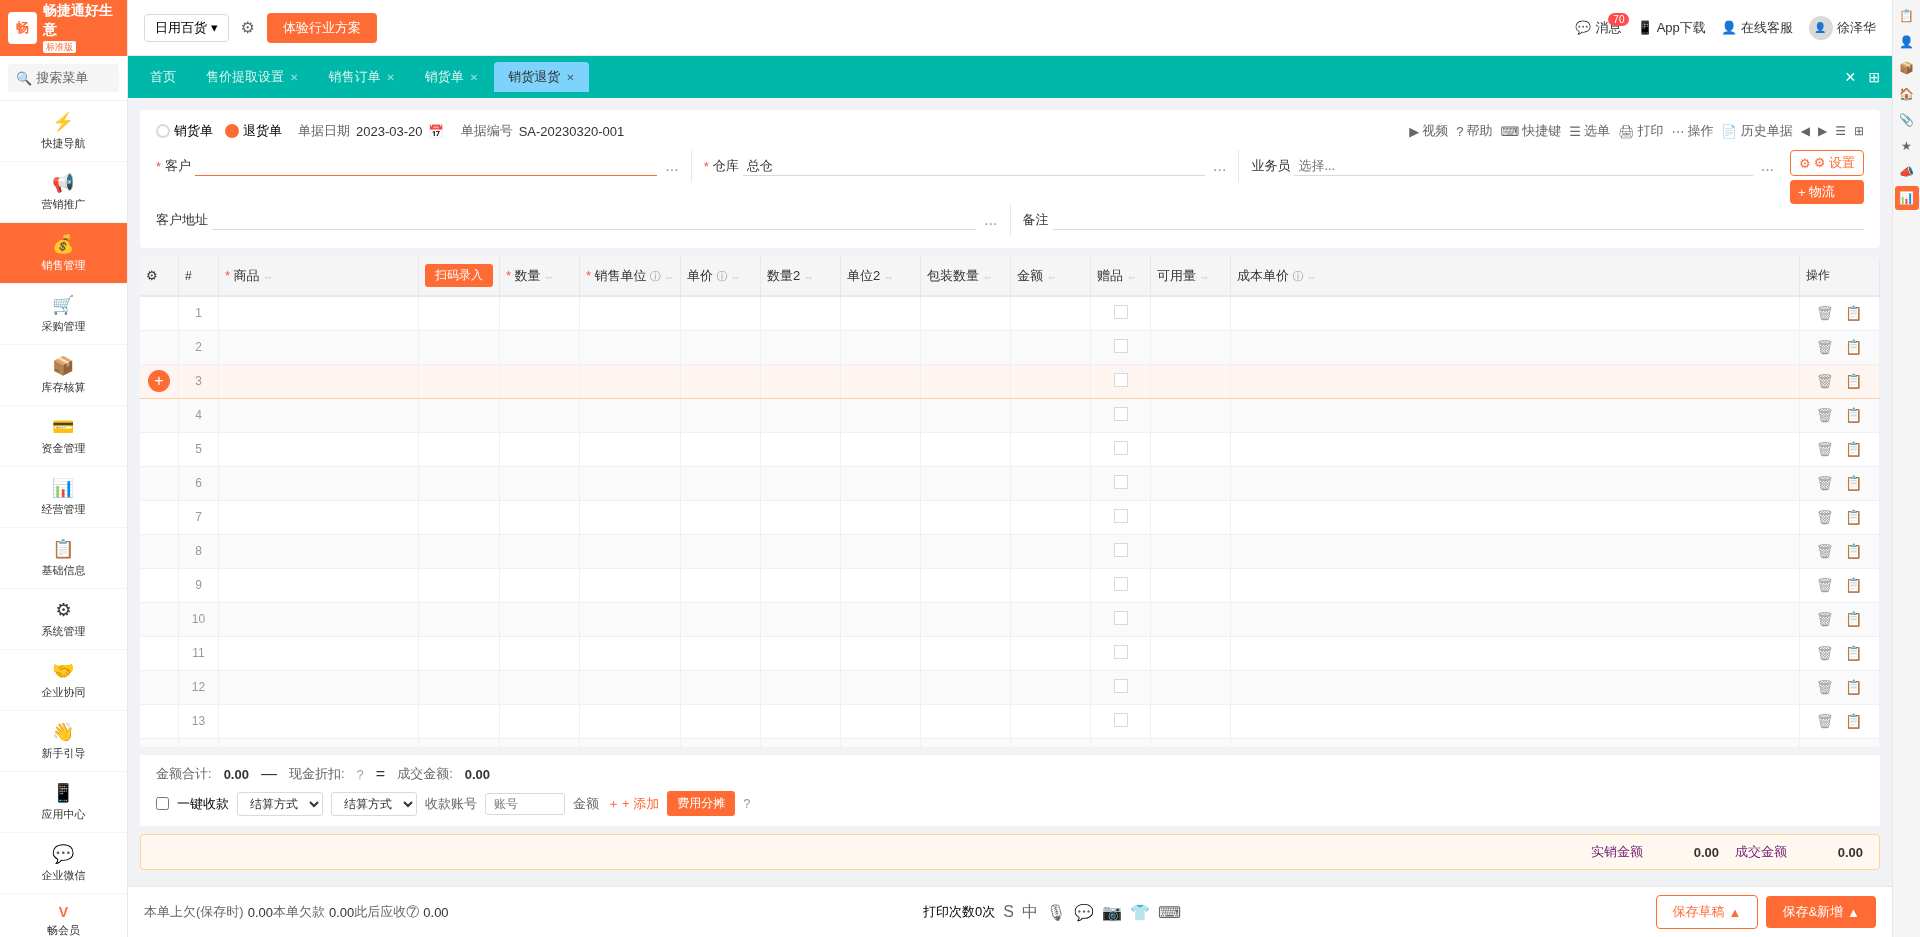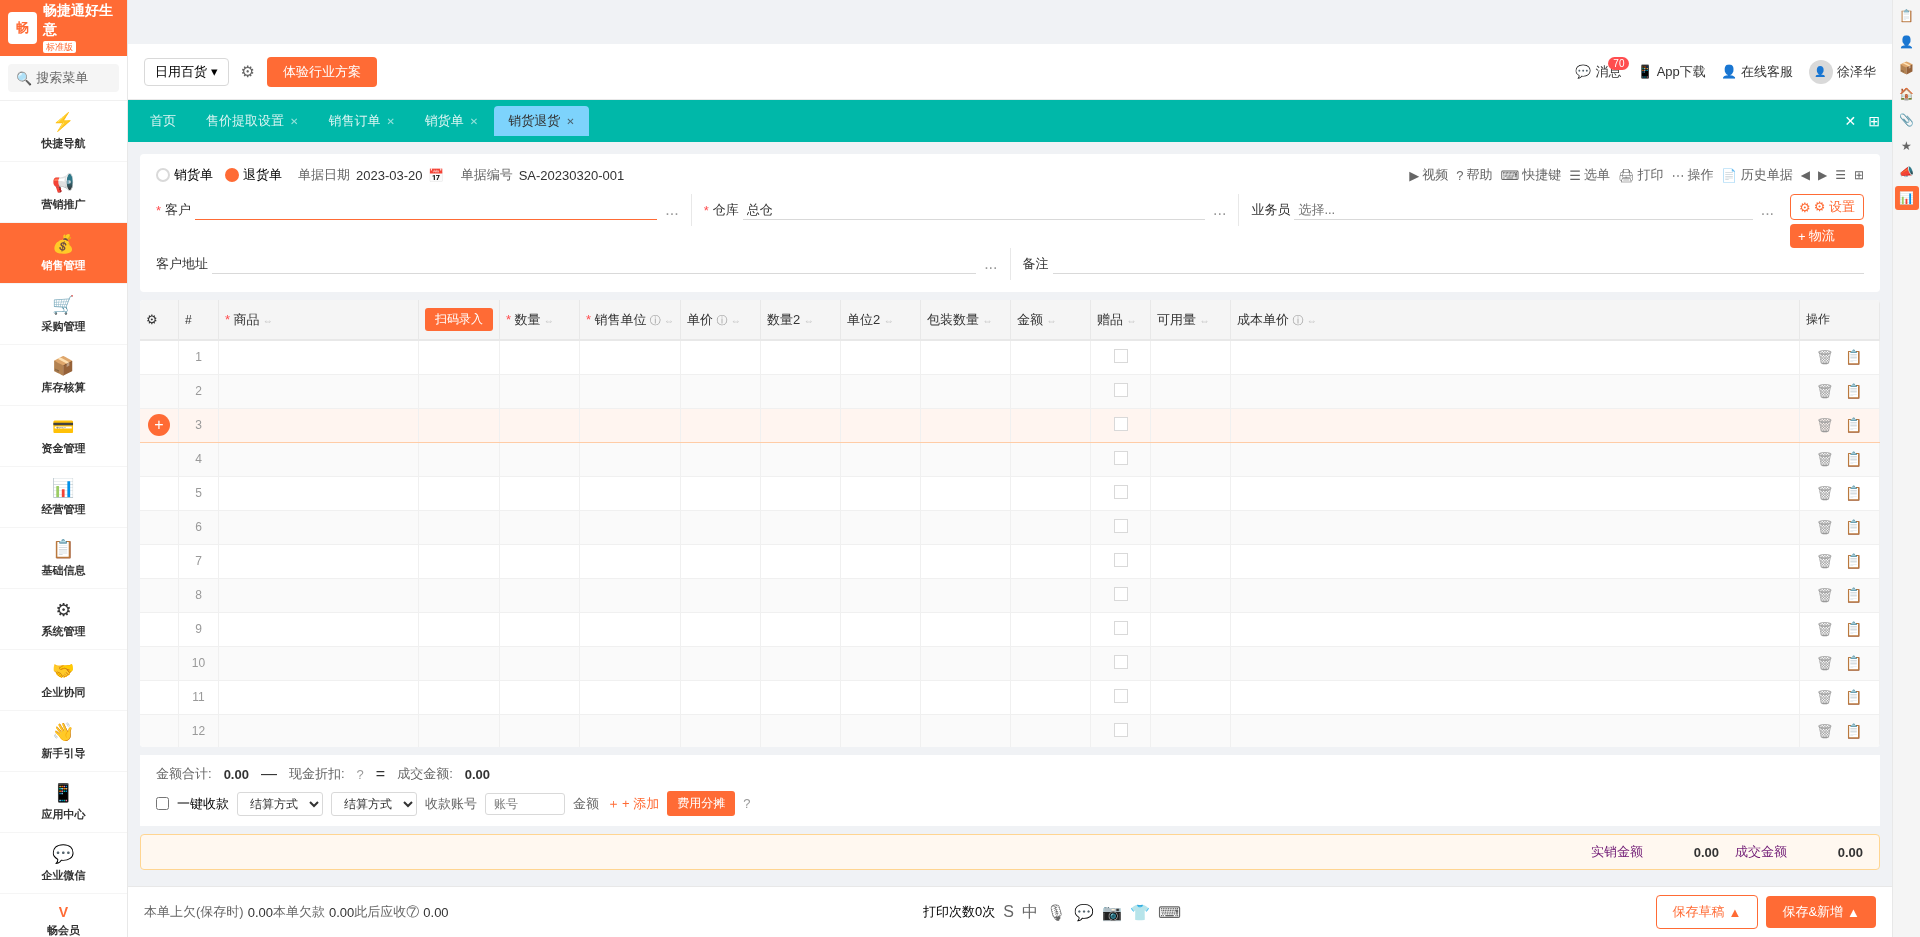--- a/index.html
+++ b/index.html
@@ -9,24 +9,24 @@
     .sidebar { width: 128px; background: #fff; display: flex; flex-direction: column; border-right: 1px solid #e8e8e8; flex-shrink: 0; }
     .sidebar-logo { background: #ff6b35; padding: 10px 8px; display: flex; align-items: center; gap: 6px; height: 56px; }
     .sidebar-logo-icon { width: 32px; height: 32px; background: #fff; border-radius: 4px; display: flex; align-items: center; justify-content: center; color: #ff6b35; font-weight: bold; font-size: 14px; }
     .sidebar-logo-text { color: #fff; font-size: 11px; line-height: 1.3; }
     .sidebar-logo-badge { background: #fff; color: #ff6b35; font-size: 9px; border-radius: 2px; padding: 1px 3px; }
     .sidebar-search { padding: 8px; border-bottom: 1px solid #f0f0f0; }
     .sidebar-search-btn { width: 100%; background: #f5f5f5; border: none; border-radius: 4px; padding: 5px 8px; display: flex; align-items: center; gap: 4px; cursor: pointer; color: #666; font-size: 12px; }
     .sidebar-nav-item { display: flex; flex-direction: column; align-items: center; padding: 10px 4px; cursor: pointer; color: #333; border-bottom: 1px solid #f5f5f5; position: relative; }
     .sidebar-nav-item.active { background: #ff6b35; color: #fff; }
     .sidebar-nav-item .nav-icon { font-size: 18px; margin-bottom: 3px; }
-    .sidebar-nav-item .nav-label { font-size: 11px; text-align: left; font-weight: bold; }
-    
-    
-    .main { flex: 1; display: flex; flex-direction: column; overflow: hidden; margin-top: 44px; }
+    .sidebar-nav-item .nav-label { font-size: 11px; text-align: left; }
+    
+    
+    .main { flex: 1; display: flex; flex-direction: column; overflow: hidden; }
     
     
     .topbar { background: #fff; height: 56px; display: flex; align-items: center; justify-content: space-between; padding: 0 16px; border-bottom: 1px solid #e8e8e8; }
     .topbar-left { display: flex; align-items: center; gap: 8px; }
     .topbar-dropdown { display: flex; align-items: center; gap: 4px; border: 1px solid #d9d9d9; border-radius: 4px; padding: 4px 10px; cursor: pointer; background: #fff; }
     .topbar-settings-btn { background: none; border: none; cursor: pointer; font-size: 16px; color: #666; padding: 4px; }
     .topbar-cta { background: #ff6b35; color: #fff; border: none; border-radius: 4px; padding: 6px 16px; cursor: pointer; font-size: 13px; }
     .topbar-right { display: flex; align-items: center; gap: 16px; }
     .topbar-msg { display: flex; align-items: center; gap: 4px; cursor: pointer; color: #333; position: relative; }
     .badge { background: #ff4d4f; color: #fff; border-radius: 10px; font-size: 10px; padding: 1px 5px; position: absolute; top: -6px; right: -8px; }

